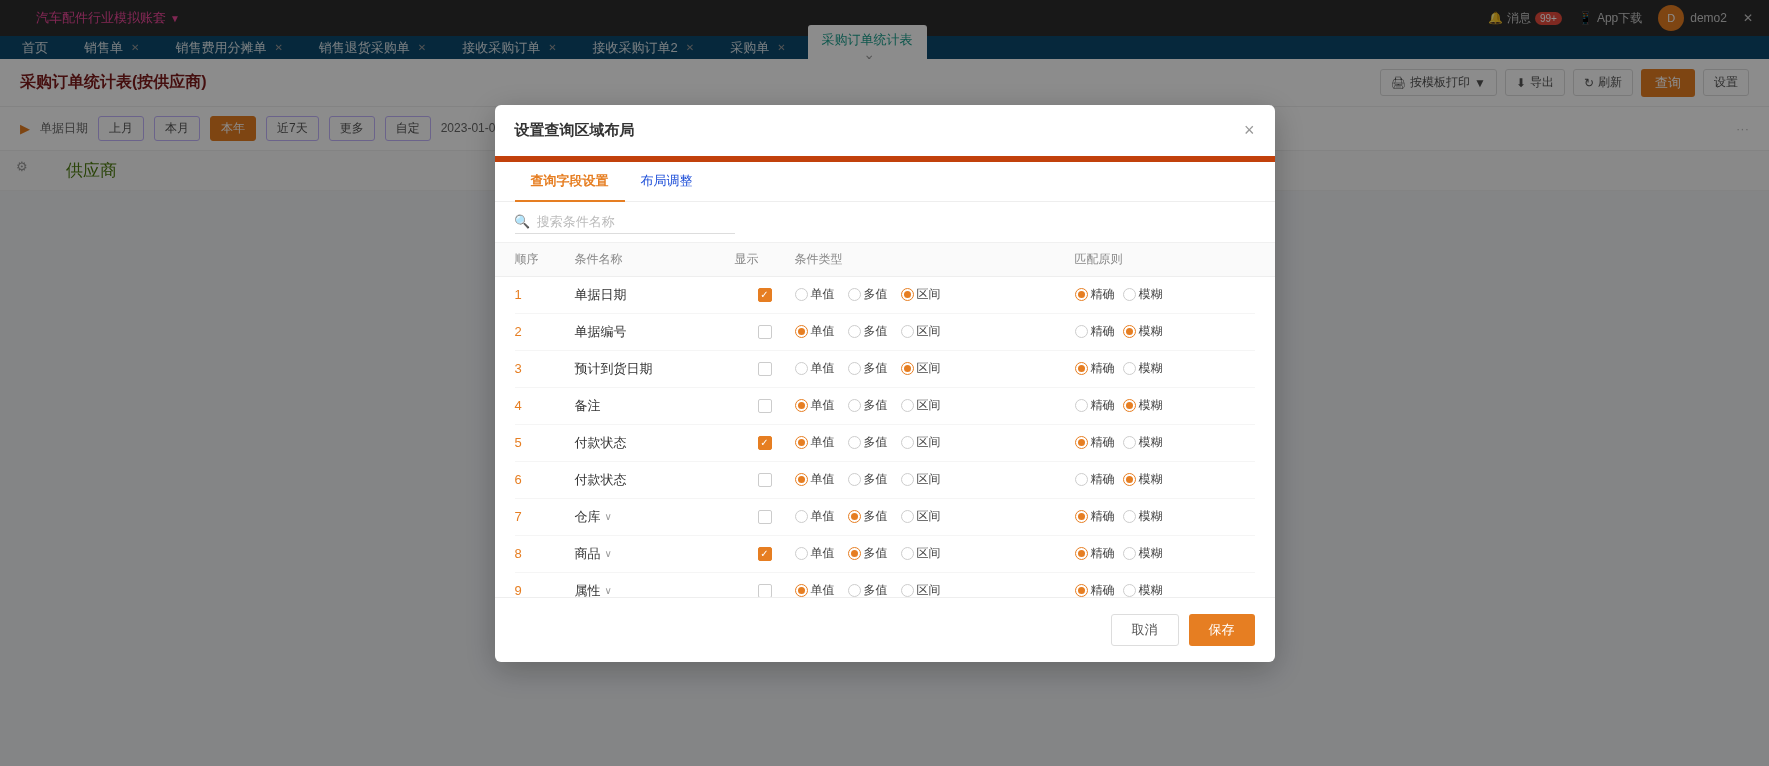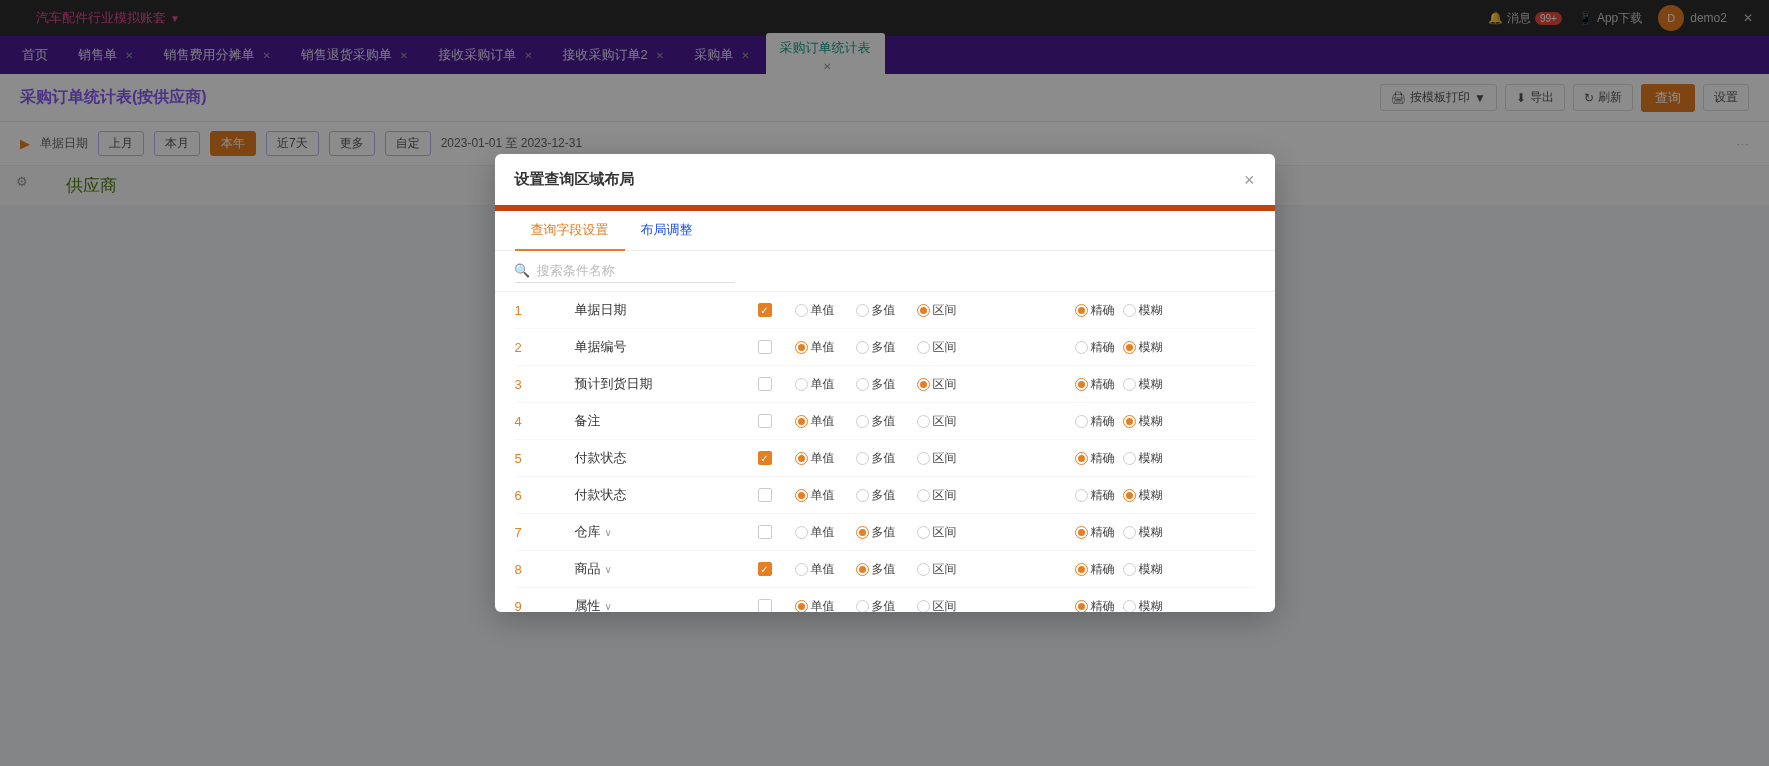--- a/index.html
+++ b/index.html
@@ -15,26 +15,26 @@
       padding: 0 16px;
       color: #ccc;
     }
     .top-bar-left { font-size: 13px; color: #ec4899; display: flex; align-items: center; gap: 4px; margin-left: 20px; }
     .top-bar-right { display: flex; align-items: center; gap: 16px; font-size: 12px; }
     .badge-red { background: #e74c3c; color: white; border-radius: 10px; padding: 1px 5px; font-size: 10px; }
     .avatar { width: 26px; height: 26px; border-radius: 50%; background: #e67e22; display: inline-flex; align-items: center; justify-content: center; color: white; font-size: 11px; }
 
     
     .main-nav {
-      background: #4c1d95;
-      height: 38px;
+      background: #0c4a6e;
+      height: 23px;
       display: flex;
       align-items: center;
       padding: 0 8px;
-      gap: 2px;
+      gap: 8px;
     }
     .nav-tab {
       padding: 6px 14px;
       color: rgba(255,255,255,0.85);
       font-size: 13px;
       cursor: pointer;
       border-radius: 3px 3px 0 0;
       display: flex; align-items: center; gap: 4px;
     }
     .nav-tab.active { background: white; color: #1a9e8c; font-weight: 500; flex-direction: column; }
@@ -50,21 +50,21 @@
     
     .page-header {
       background: white;
       padding: 10px 20px;
       display: flex;
       align-items: center;
       justify-content: space-between;
       border-bottom: 1px solid #eee;
       height: 48px;
     }
-    .page-title { font-size: 16px; font-weight: 600; color: #8b5cf6; }
+    .page-title { font-size: 16px; font-weight: 600; color: #7f1d1d; }
     .header-actions { display: flex; align-items: center; gap: 8px; }
     .btn-outline { border: 1px solid #ddd; background: white; padding: 4px 10px; border-radius: 3px; cursor: pointer; font-size: 12px; color: #555; display: flex; align-items: center; gap: 4px; }
     .btn-primary { background: #e67e22; border: none; color: white; padding: 5px 14px; border-radius: 3px; cursor: pointer; font-size: 13px; }
 
     
     .filter-bar {
       background: white;
       padding: 8px 20px;
       display: flex;
       align-items: center;
@@ -126,21 +126,21 @@
       padding: 10px 16px;
       font-size: 13px;
       color: #1d4ed8;
       cursor: pointer;
       border-bottom: 2px solid transparent;
       margin-bottom: -1px;
     }
     .dialog-tab.active {
       color: #e67e22;
       border-bottom-color: #e67e22;
-      font-weight: 400;
+      font-weight: 700;
     }
 
     
     .dialog-search {
       padding: 12px 20px 8px;
       border-bottom: 1px solid #f0f0f0;
     }
     .search-wrap {
       display: flex;
       align-items: center;
@@ -196,21 +196,21 @@
       display: inline-flex;
       align-items: center;
       justify-content: center;
       cursor: pointer;
       background: white;
     }
     .cb.checked { background: #e67e22; border-color: #e67e22; }
     .cb.checked::after { content: '✓'; color: white; font-size: 10px; }
 
     
-    .radio-group { display: flex; gap: 21px; align-items: center; }
+    .radio-group { display: flex; gap: 13px; align-items: center; }
     .radio-option { display: flex; align-items: center; gap: 3px; font-size: 12px; color: #444; cursor: pointer; }
     .radio-btn {
       width: 13px; height: 13px;
       border: 1px solid #ccc;
       border-radius: 50%;
       display: inline-flex;
       align-items: center;
       justify-content: center;
       background: white;
       flex-shrink: 0;
@@ -380,20 +380,27 @@
       </div>
     </div>
 
     <div class="dialog-search">
       <div class="search-wrap">
         <span class="search-icon">🔍</span>
         <input class="search-input" type="text" placeholder="搜索条件名称" style="">
       </div>
     </div>
 
+    <div class="field-table-header">
+      <span class="th">顺序</span>
+      <span class="th">条件名称</span>
+      <span class="th">显示</span>
+      <span class="th">条件类型</span>
+      <span class="th">匹配原则</span>
+    </div>
 
     <div class="field-table-body" id="field-table-body">
 
     <div class="field-row">
           <span class="field-num">1</span>
           <span class="field-name">单据日期</span>
           <div class="cb-wrap">
             <span class="cb checked"></span>
           </div>
           <div class="radio-group">
@@ -529,14 +536,22 @@
             <label class="radio-option"><span class="radio-btn"></span>多值</label>
             <label class="radio-option"><span class="radio-btn"></span>区间</label>
           </div>
           <div class="match-group">
             <label class="radio-option"><span class="radio-btn selected"></span>精确</label>
             <label class="radio-option"><span class="radio-btn"></span>模糊</label>
           </div>
         </div>
       </div>
 
+    <div class="dialog-footer">
+      <button class="btn-cancel">
+        <span>取消</span>
+      </button>
+      <button class="btn-save">
+        <span>保存</span>
+      </button>
+    </div>
   </div>
 </div>
 
 </body></html>

